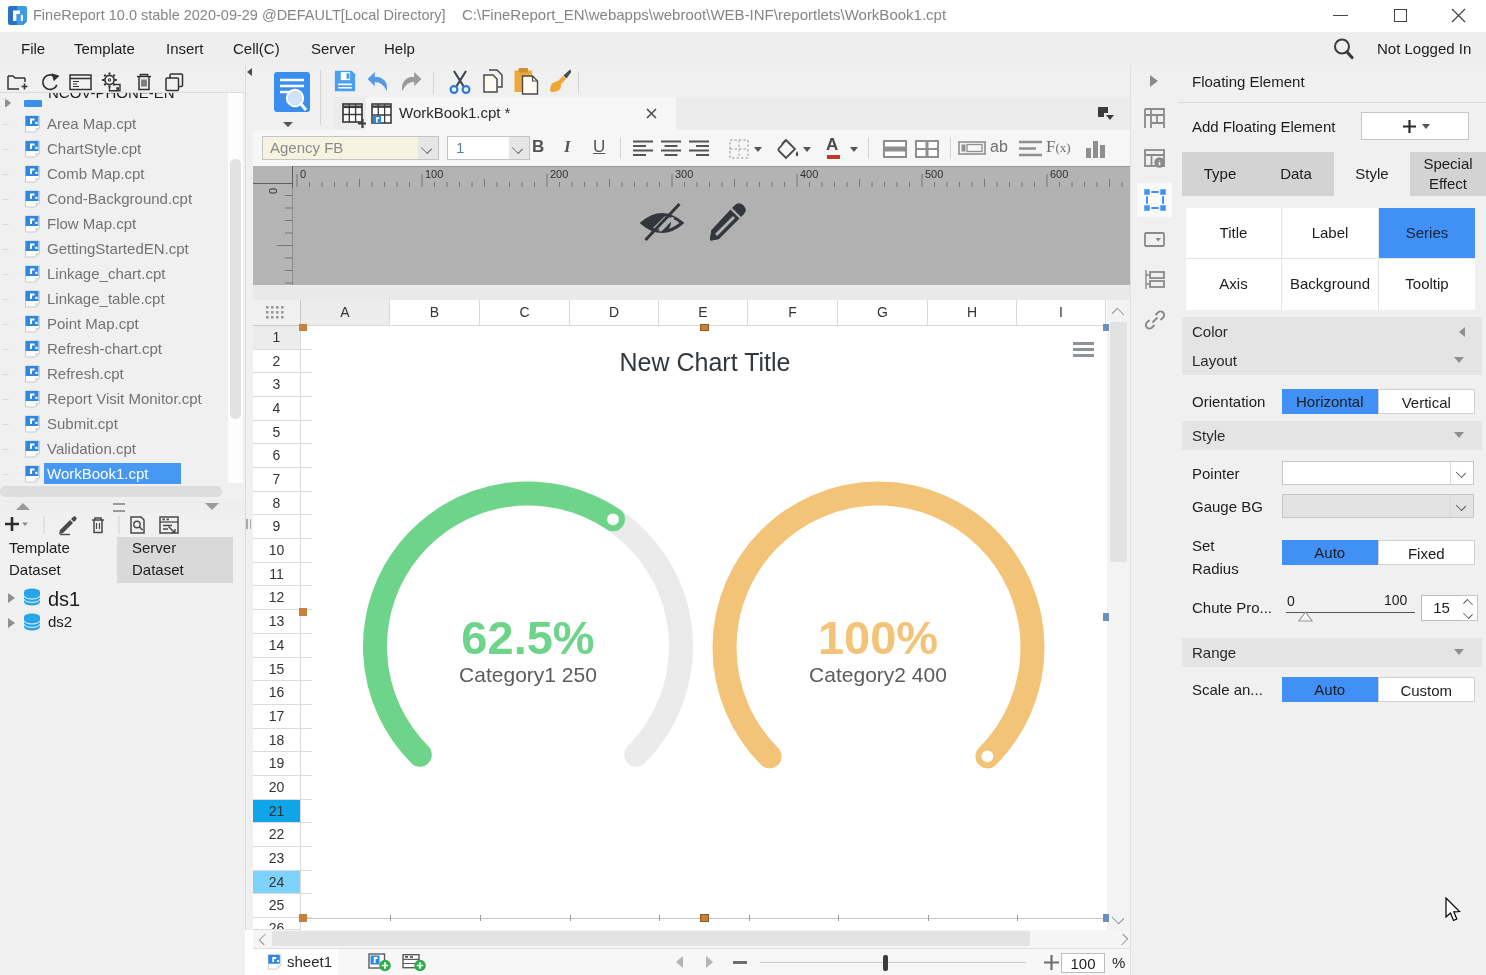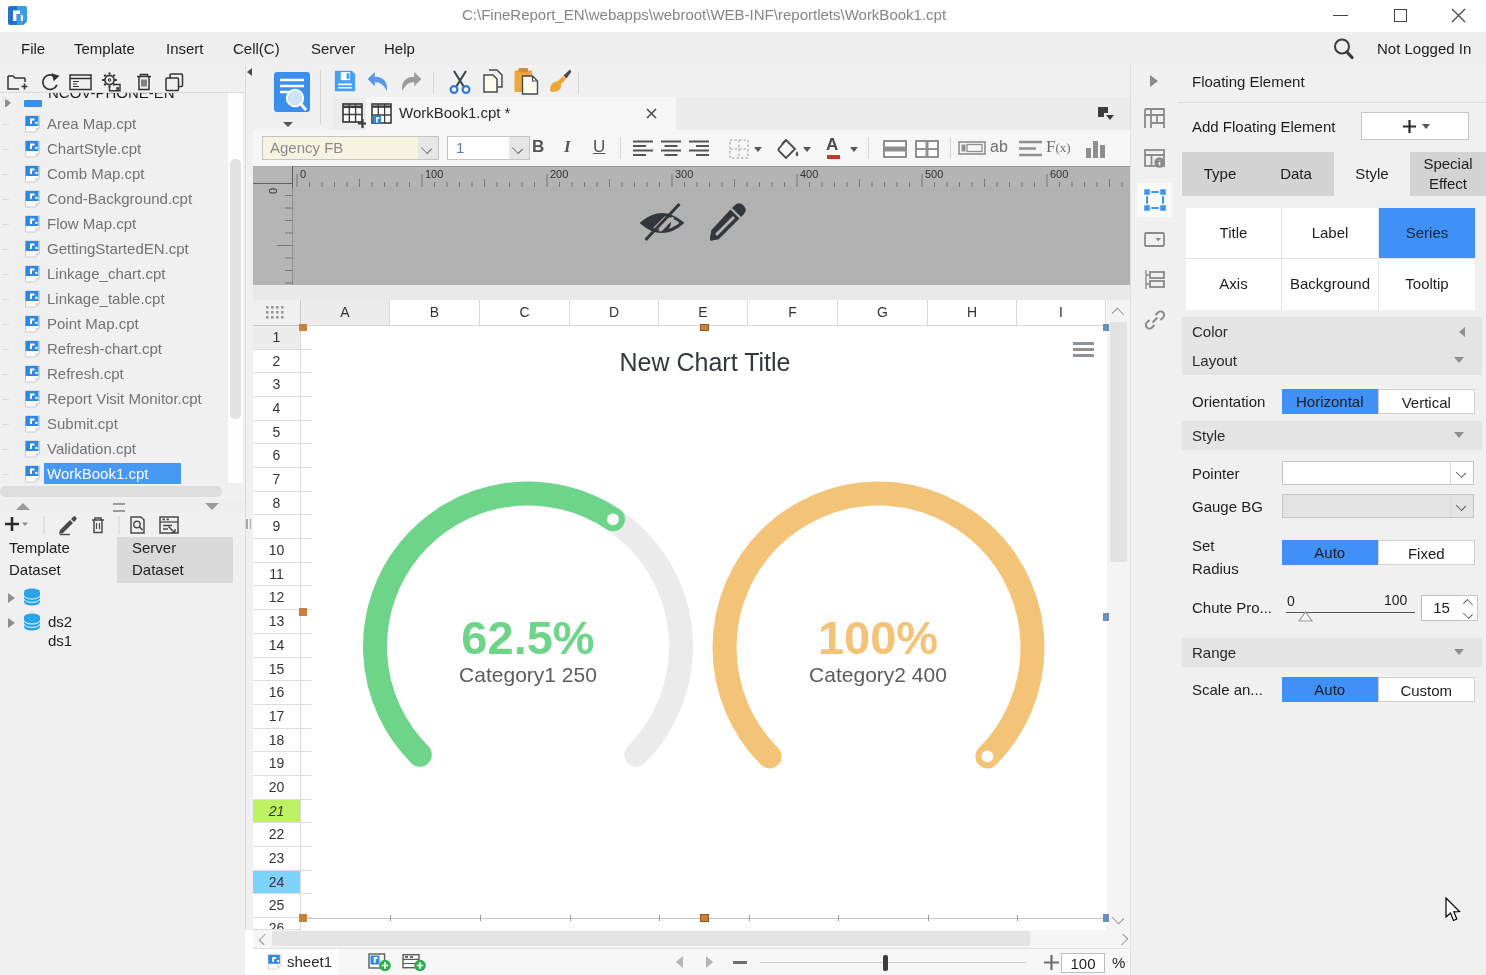--- a/index.html
+++ b/index.html
@@ -33,20 +33,21 @@
 <div id="app">
 
 <div class="abs" style="left:0;top:0;width:1486px;height:32px;background:#fff;">
   <svg class="abs" style="left:7px;top:5px;" width="21" height="21" viewBox="0 0 21 21">
     <path d="M1 3 Q1 1 3 1 L10 1 L10 20 L3 20 Q1 20 1 18 Z" fill="#2a70c8"></path>
     <path d="M10 1 L18 1 Q20 1 20 3 L20 16 L16 20 L10 20 Z" fill="#3b9be4"></path>
     <path d="M20 16 L16 20 L16 16 Z" fill="#2a85d4"></path>
     <path d="M6 5.5 L13 5.5 L13 9 L9.5 9 L9.5 16 L6 16 Z" fill="#fff"></path>
     <path d="M13.8 9.8 L16 9.8 L16 16 L13.8 16 Z" fill="#eaf4fc"></path>
   </svg>
+  <div class="abs" style="left:33px;top:7px;font-size:14.5px;color:#858585;">FineReport 10.0 stable 2020-09-29 @DEFAULT[Local Directory]</div>
   <div class="abs" style="left:462px;top:6px;font-size:15px;color:#858585;">C:\FineReport_EN\webapps\webroot\WEB-INF\reportlets\WorkBook1.cpt</div>
   <div class="abs" style="left:1333px;top:15px;width:15px;height:1px;background:#444;"></div>
   <div class="abs cb" style="left:1394px;top:9px;width:13px;height:13px;border:1px solid #444;"></div>
   <svg class="abs" style="left:1451px;top:8px;" width="15" height="15" viewBox="0 0 15 15">
         <path d="M1 1 L14 14 M14 1 L1 14" stroke="#444" stroke-width="1.2"></path>
       </svg>
 </div>
 
 <div class="abs" style="left:0;top:32px;width:1486px;height:33px;background:#eeeeee;">
   <div class="abs" style="left:21px;top:8px;">File</div>
@@ -256,21 +257,21 @@
     <ellipse cx="9" cy="4" rx="8" ry="3.4" fill="#29a4e9"></ellipse>
     <path d="M1 4 L1 14 A8 3.4 0 0 0 17 14 L17 4 Z" fill="#29a4e9"></path>
     <path d="M1 7.6 A8 3.4 0 0 0 17 7.6 M1 11 A8 3.4 0 0 0 17 11" stroke="#f0f8ff" stroke-width="1" fill="none"></path>
   </g>
         </defs>
       </svg>
   <div class="abs" style="left:8px;top:593px;width:0;height:0;border-top:5px solid transparent;border-bottom:5px solid transparent;border-left:7px solid #8f8f8f;"></div>
   <svg class="abs" style="left:23px;top:588px;" width="18" height="18" viewBox="0 0 18 18">
         <use href="#dbicon"></use>
       </svg>
-  <div class="abs" style="left:48px;top:588px;font-size:15px;margin-top:44px;">ds1</div>
+  <div class="abs" style="left:48px;top:588px;font-size:20px;">ds1</div>
   <div class="abs" style="left:8px;top:618px;width:0;height:0;border-top:5px solid transparent;border-bottom:5px solid transparent;border-left:7px solid #8f8f8f;"></div>
   <svg class="abs" style="left:23px;top:613px;" width="18" height="18" viewBox="0 0 18 18">
         <use href="#dbicon"></use>
       </svg>
   <div class="abs" style="left:48px;top:613px;font-size:15px;">ds2</div>
 </div>
 
 <div class="abs" style="left:245px;top:65px;width:8px;height:865px;background:#f0f0f0;border-left:1px solid #dcdcdc;"></div>
 <div class="abs" style="left:247px;top:68px;width:0;height:0;border-top:4px solid transparent;border-bottom:4px solid transparent;border-right:5px solid #4a4a4a;"></div>
 <div class="abs" style="left:246px;top:519px;width:1.5px;height:10px;background:#a8a8a8;"></div>
@@ -594,21 +595,21 @@
   <div class="rowh" style="top:563px;height:23px;background:#ffffff;line-height:22px;">11</div>
   <div class="rowh" style="top:586px;height:24px;background:#ffffff;line-height:23px;">12</div>
   <div class="rowh" style="top:610px;height:24px;background:#ffffff;line-height:23px;">13</div>
   <div class="rowh" style="top:634px;height:24px;background:#ffffff;line-height:23px;">14</div>
   <div class="rowh" style="top:658px;height:23px;background:#ffffff;line-height:22px;">15</div>
   <div class="rowh" style="top:681px;height:24px;background:#ffffff;line-height:23px;">16</div>
   <div class="rowh" style="top:705px;height:24px;background:#ffffff;line-height:23px;">17</div>
   <div class="rowh" style="top:729px;height:23px;background:#ffffff;line-height:22px;">18</div>
   <div class="rowh" style="top:752px;height:24px;background:#ffffff;line-height:23px;">19</div>
   <div class="rowh" style="top:776px;height:24px;background:#ffffff;line-height:23px;">20</div>
-  <div class="rowh" style="top:800px;height:23px;background:#bef264;line-height:22px;font-style:italic;">21</div>
+  <div class="rowh" style="top:800px;height:23px;background:#0ea5e9;line-height:22px;">21</div>
   <div class="rowh" style="top:823px;height:24px;background:#ffffff;line-height:23px;">22</div>
   <div class="rowh" style="top:847px;height:24px;background:#ffffff;line-height:23px;">23</div>
   <div class="rowh" style="top:871px;height:23px;background:#7dd3fc;line-height:22px;">24</div>
   <div class="rowh" style="top:894px;height:24px;background:#ffffff;line-height:23px;">25</div>
   <div class="rowh" style="top:918px;height:12px;background:#ffffff;line-height:20px;overflow:hidden;">26</div>
   </div>
 
   <div class="abs" style="left:1107px;top:300px;width:23px;height:630px;background:#f3f3f3;"></div>
   <div class="abs" style="left:1107px;top:300px;width:23px;height:20px;background:#f3f3f3;">
         <div class="abs" style="left:6px;top:9px;width:9px;height:9px;border-left:1.6px solid #8a8a8a;border-top:1.6px solid #8a8a8a;transform:rotate(45deg) scale(1,.8);"></div>

